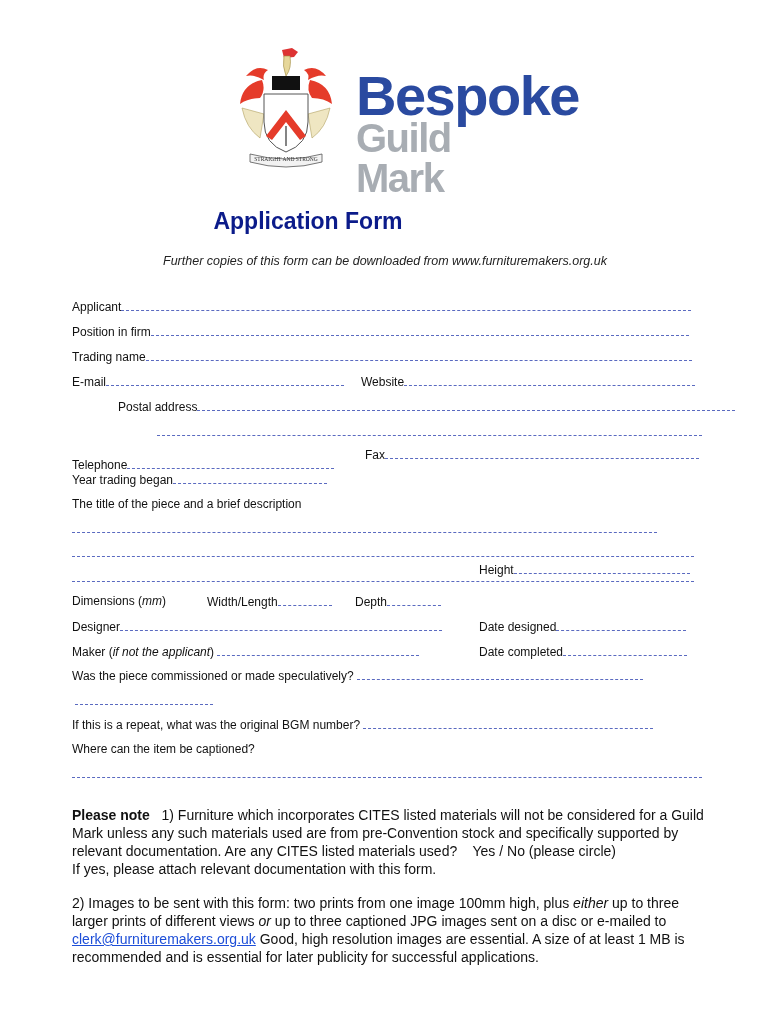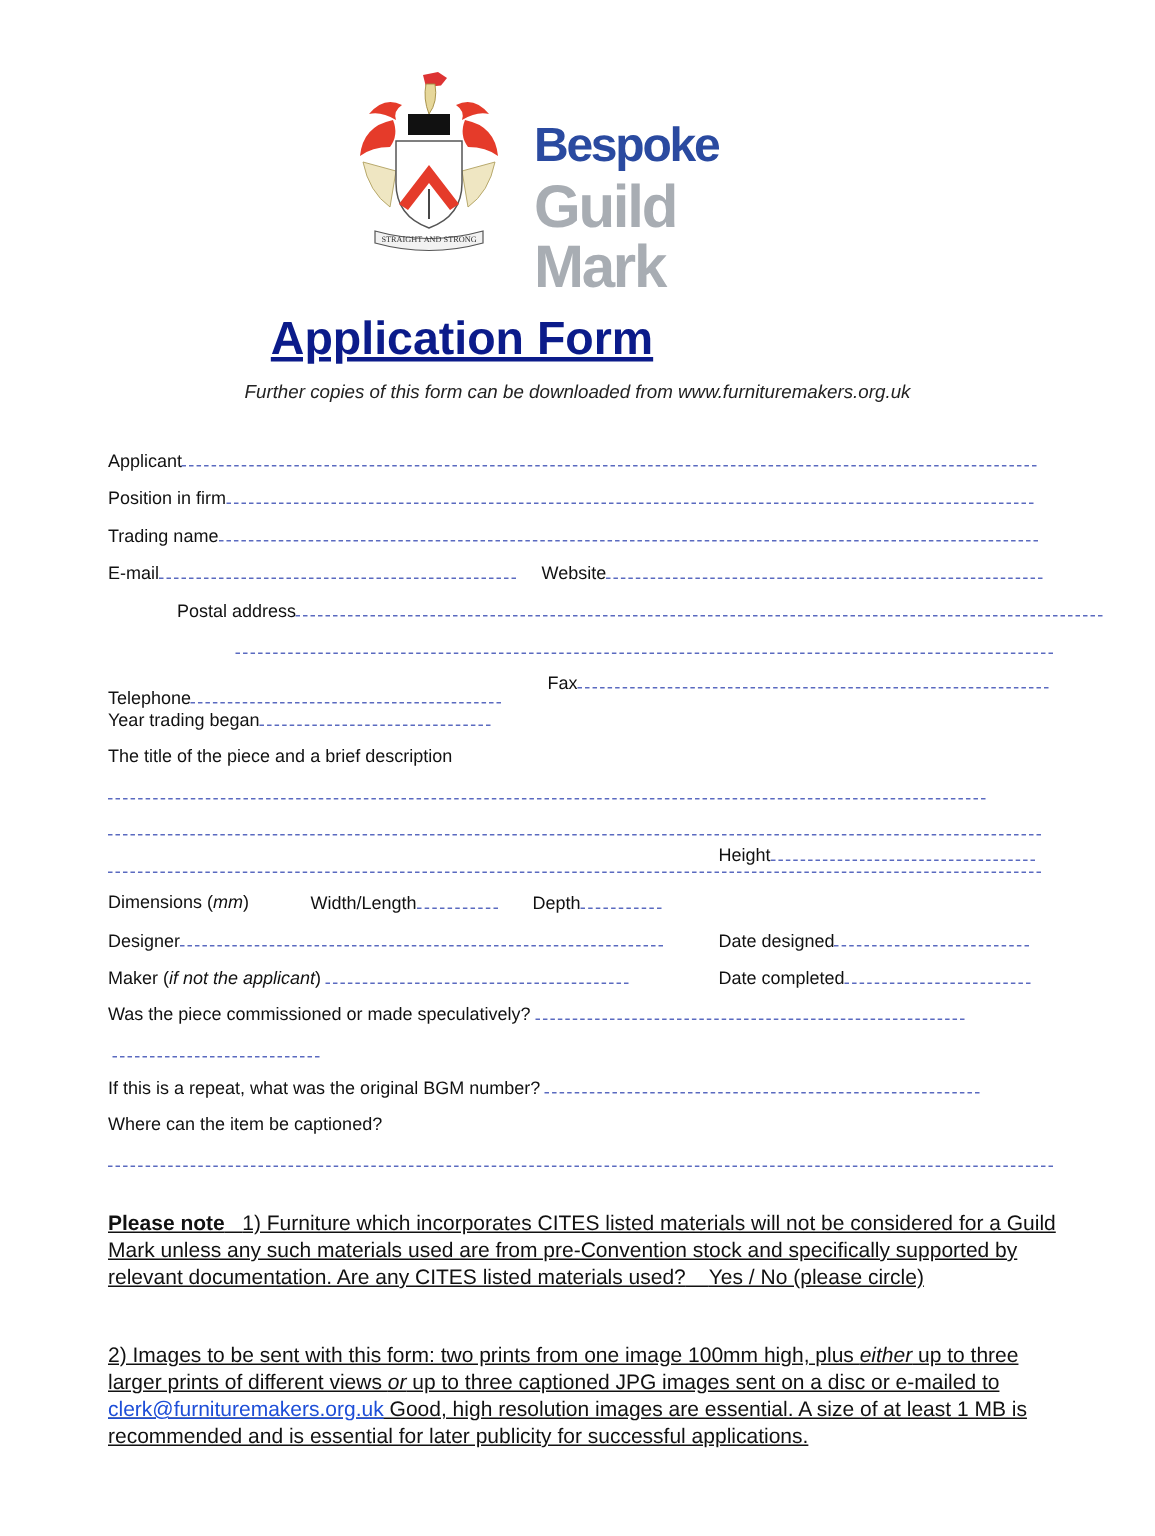--- a/index.html
+++ b/index.html
@@ -1,32 +1,32 @@
 <!DOCTYPE html>
 <html><head>
 <meta charset="utf-8">
 <style>
   html, body { margin: 0; padding: 0; background: #ffffff; }
   body { width: 770px; height: 1024px; position: relative; overflow: hidden;
          font-family: "Liberation Sans", sans-serif; color: #111; }
   .logo { position: absolute; left: 236px; top: 46px; width: 310px; height: 122px; }
   .crest { position: absolute; left: 0; top: 0; width: 100px; height: 122px; }
-  .brand1 { position: absolute; left: 120px; top: 30px; font-size: 32px; font-weight: bold;
+  .brand1 { position: absolute; left: 120px; top: 30px; font-size: 56px; font-weight: bold;
             color: #2a4aa0; letter-spacing: -1.5px; line-height: 40px; }
   .brand2 { position: absolute; left: 120px; top: 72px; font-size: 40px; font-weight: bold;
             color: #a8adb3; letter-spacing: -1.5px; line-height: 40px; }
   .title { position: absolute; left: 0; width: 616px; top: 208px; text-align: center;
-           font-size: 31px; font-weight: bold; color: #0b1b8a; text-decoration: underline; }
+           font-size: 23px; font-weight: bold; color: #0b1b8a; }
   .subtitle { position: absolute; left: 0; width: 770px; top: 254px; text-align: center;
               font-size: 12.5px; font-style: italic; color: #222; }
   .row { position: absolute; left: 72px; font-size: 12px; line-height: 16px; white-space: nowrap; }
   .line { display: inline-block; border-bottom: 1px dashed #5a6ac0; height: 12px; vertical-align: baseline; }
   .lab { display: inline-block; }
   .blankline { position: absolute; border-bottom: 1px dashed #5a6ac0; height: 0; }
-  .para { position: absolute; left: 72px; width: 640px; font-size: 14px; line-height: 18px; color: #111; text-decoration: underline; }
+  .para { position: absolute; left: 72px; width: 640px; font-size: 14px; line-height: 18px; color: #111; }
   .para b { font-weight: bold; }
   .link { text-decoration: underline; color: #1d4ed8; }
   .qmark { color: #2a3aa0; }
 </style>
 </head>
 <body>
 
 <div class="logo">
   <svg class="crest" viewBox="0 0 100 122">
     <path d="M46 4 l10 -2 l6 4 l-4 5 l-10 1 z" fill="#d33"></path>
@@ -124,17 +124,18 @@
   <span class="lab">If this is a repeat, what was the original BGM number?</span>&nbsp;<span class="line" style="width:290px;"></span>
 </div>
 <div class="row" style="top:741px;">
   <span class="lab">Where can the item be captioned?</span>
 </div>
 <div class="blankline" style="left:72px; width:630px; top:777px;"></div>
 
 <div class="para" style="top:806px;">
   <b>Please note</b>&nbsp;&nbsp;
   <span>1) Furniture which incorporates CITES listed materials will not be considered for a Guild Mark unless any such materials used are from pre-Convention stock and specifically supported by relevant documentation. Are any CITES listed materials used?</span>&nbsp;&nbsp;&nbsp; <span>Yes / No  (please circle)</span><br>
+  <span>If yes, please attach relevant documentation with this form.</span>
 </div>
 
 <div class="para" style="top:894px;">
   <span>2) Images to be sent with this form: two prints from one image 100mm high, plus </span><i>either</i><span> up to three larger prints of different views </span><i>or</i><span> up to three captioned JPG images sent on a disc or e-mailed to </span><br><span class="link">clerk@furnituremakers.org.uk</span><span>  Good, high resolution images are essential. A size of at least 1 MB is recommended and is essential for later publicity for successful applications.</span>
 </div>
 
 </body></html>

